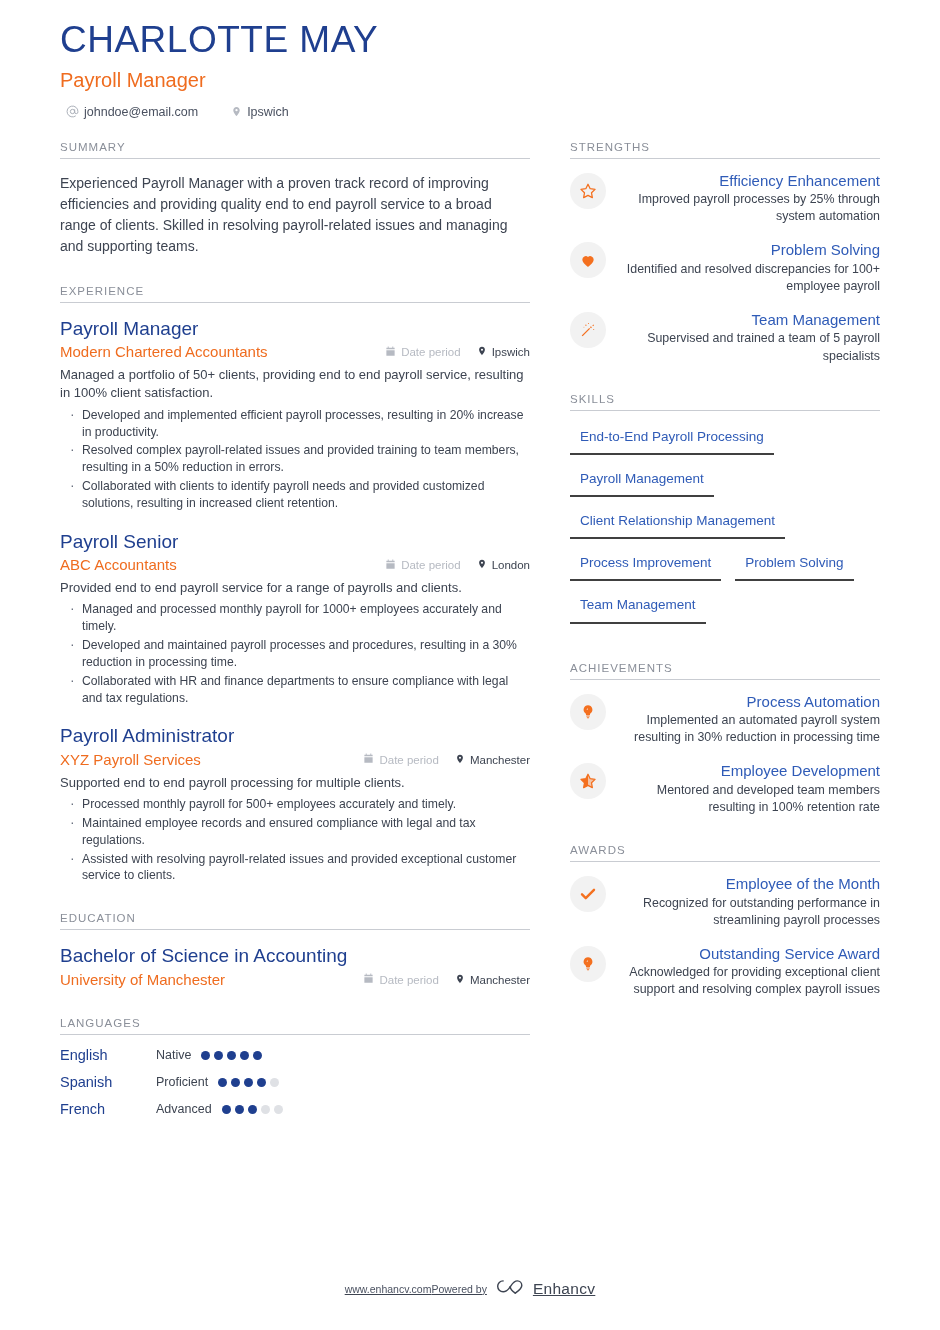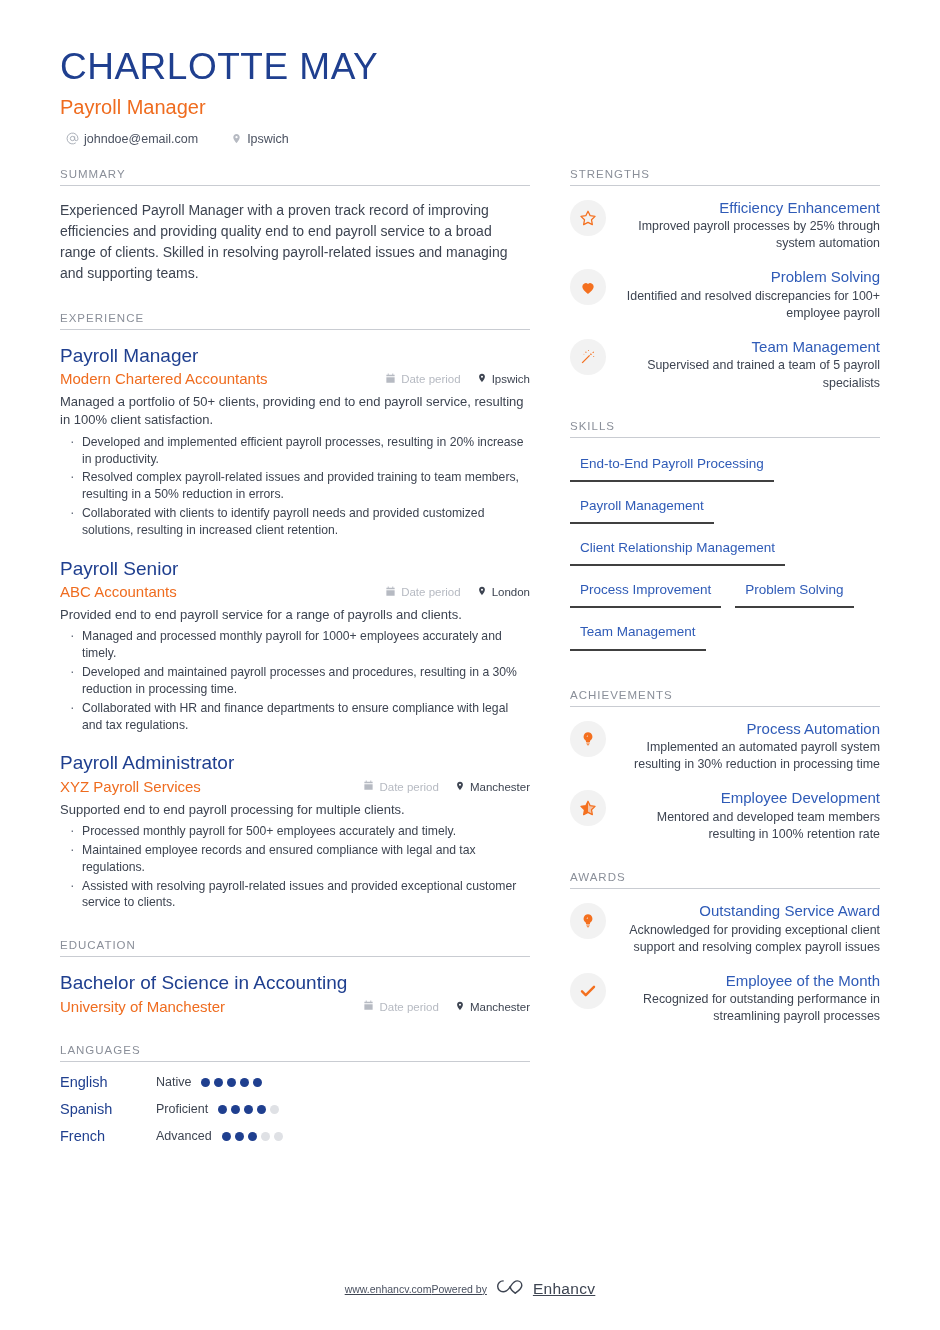--- a/index.html
+++ b/index.html
@@ -15,21 +15,21 @@
   }
 
   .page {
     width: 940px;
     height: 1330px;
     position: relative;
     padding: 0;
   }
 
   
-  .header { padding: 46px 60px 0 60px; }
+  .header { padding: 19px 60px 0 60px; }
 
   .name {
     font-size: 37px;
     letter-spacing: 0.5px;
     font-weight: 400;
     color: #1f3f8f;
     line-height: 1.15;
   }
 
   .job-title {
@@ -541,41 +541,41 @@
 
         </div>
       </div>
 
       <div class="sec">
         <div class="sec-title">AWARDS</div>
         <div class="icon-list">
 
           <div class="icon-item">
             <div class="icon-circle">
+              <svg width="18" height="18" viewBox="0 0 24 24" fill="none" stroke="#f4701f" stroke-width="3.2" stroke-linecap="round" stroke-linejoin="round">
+                <path d="M4 12.5l5 5 11-11"></path>
+              </svg>
+            </div>
+            <div class="icon-body">
+              <div class="icon-head">Employee of the Month</div>
+              <div class="icon-desc">Recognized for outstanding performance in streamlining payroll processes</div>
+            </div>
+          </div>
+
+          <div class="icon-item">
+            <div class="icon-circle">
               <svg width="16" height="18" viewBox="0 0 24 24" fill="#f4701f">
                 <path d="M12 2a6.6 6.6 0 0 0-3.9 11.9c.6.5.9 1.1.9 1.8v.8h6v-.8c0-.7.3-1.3.9-1.8A6.6 6.6 0 0 0 12 2zm-2.2 6.3a2.3 2.3 0 0 1 2.2-1.7v1.2a1.1 1.1 0 0 0-1 .8z"></path>
                 <rect x="9.4" y="17.3" width="5.2" height="1.6" rx="0.5"></rect>
                 <rect x="10.2" y="19.7" width="3.6" height="1.6" rx="0.6"></rect>
               </svg>
             </div>
             <div class="icon-body">
               <div class="icon-head">Outstanding Service Award</div>
               <div class="icon-desc">Acknowledged for providing exceptional client support and resolving complex payroll issues</div>
-            </div>
-          </div>
-
-          <div class="icon-item">
-            <div class="icon-circle">
-              <svg width="18" height="18" viewBox="0 0 24 24" fill="none" stroke="#f4701f" stroke-width="3.2" stroke-linecap="round" stroke-linejoin="round">
-                <path d="M4 12.5l5 5 11-11"></path>
-              </svg>
-            </div>
-            <div class="icon-body">
-              <div class="icon-head">Employee of the Month</div>
-              <div class="icon-desc">Recognized for outstanding performance in streamlining payroll processes</div>
             </div>
           </div>
 
         </div>
       </div>
 
     </div>
   </div>
 
   <div class="footer">

